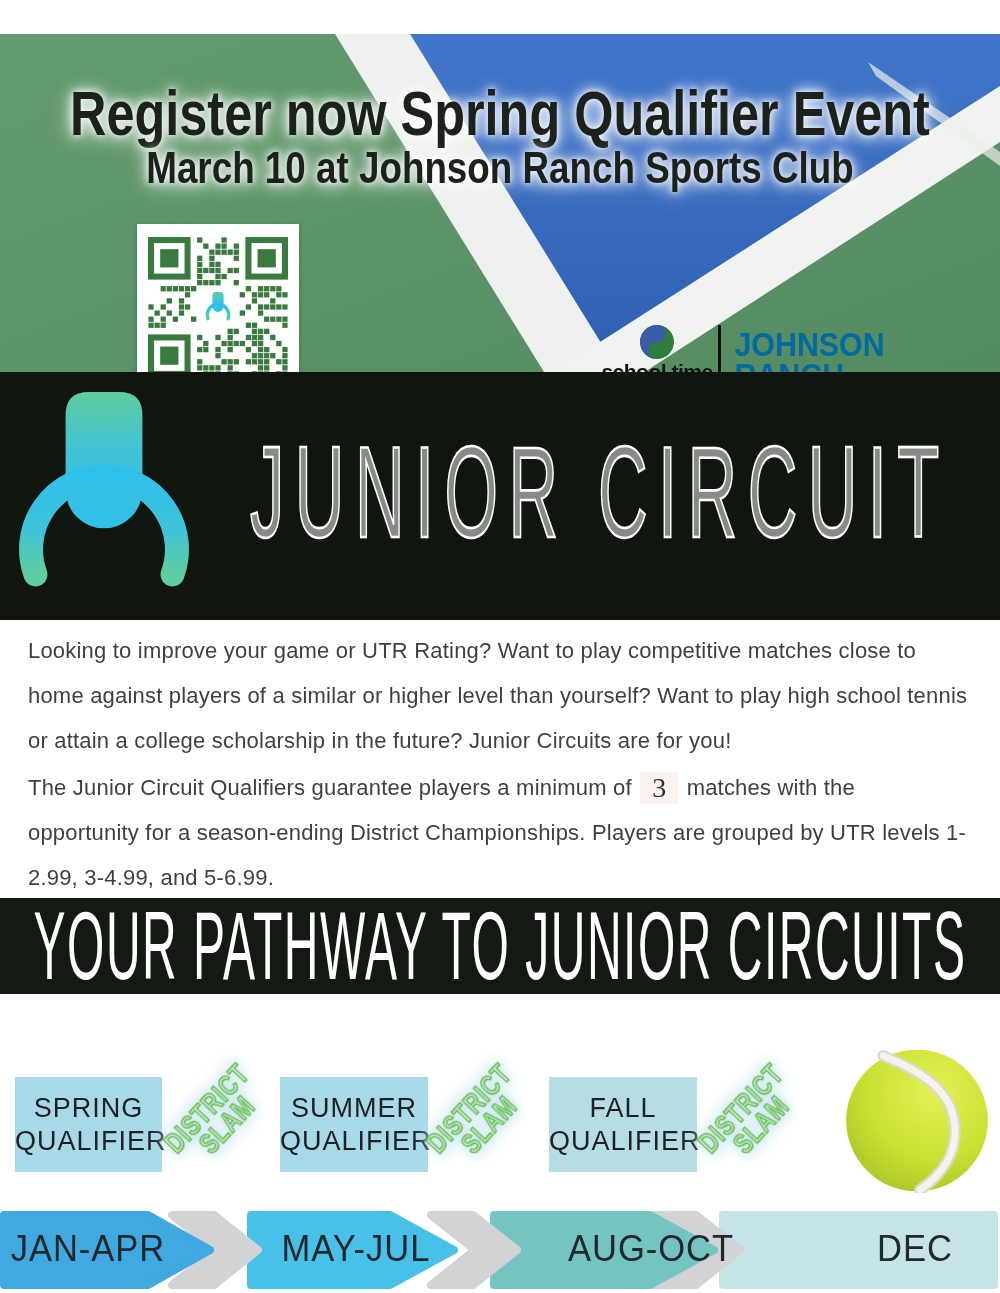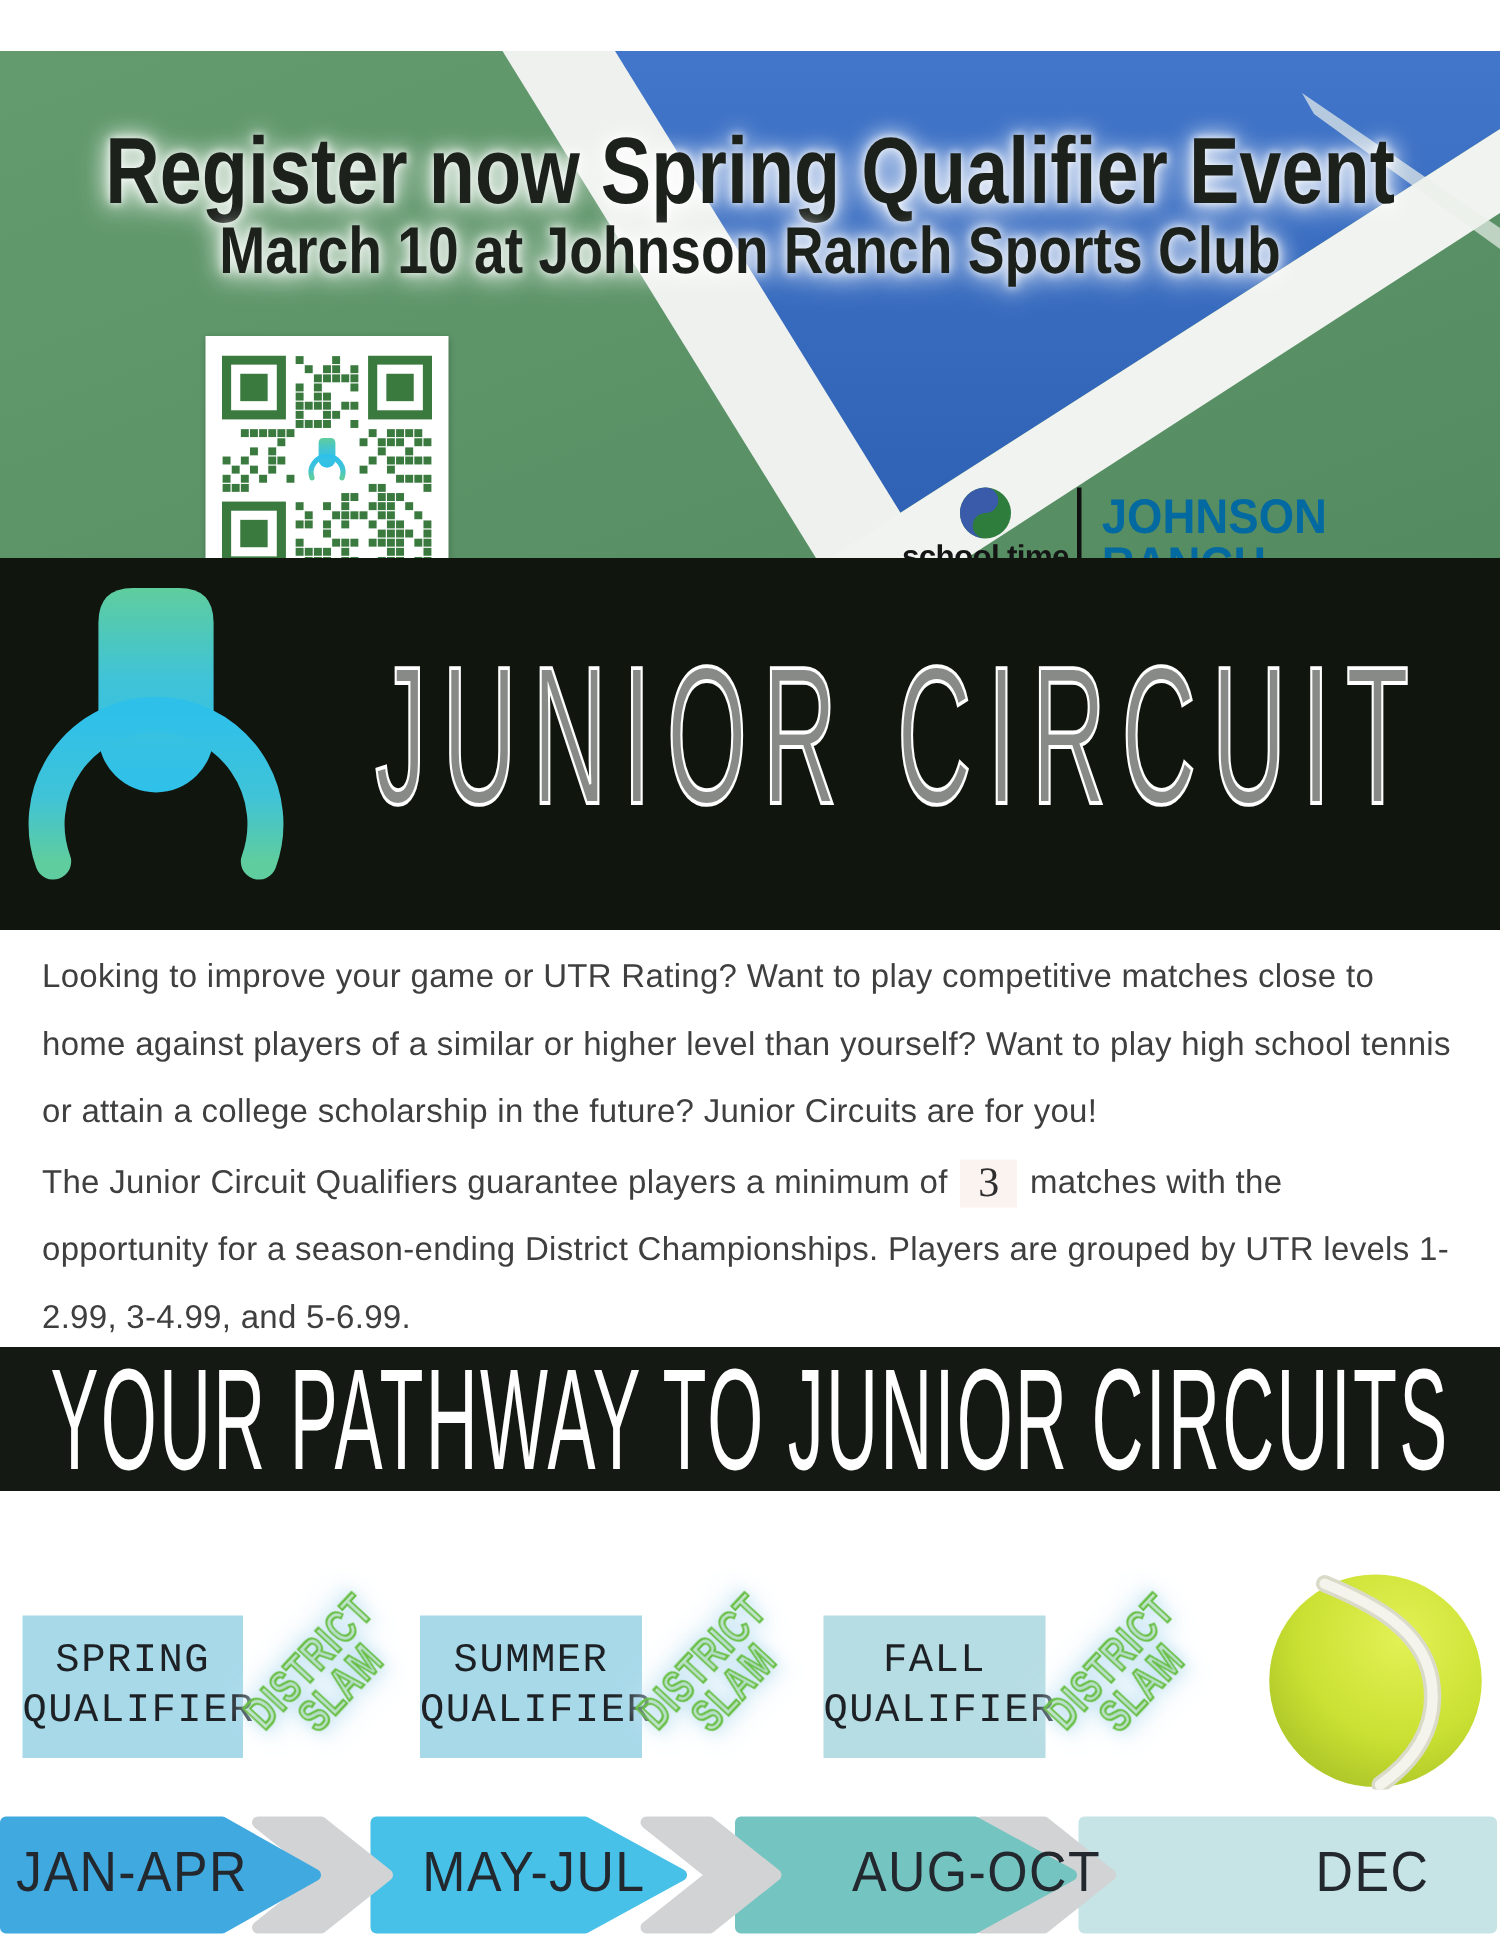--- a/index.html
+++ b/index.html
@@ -45,21 +45,21 @@
 
   
   .pathway-banner{position:absolute;left:0;top:898px;width:1000px;height:96px;background:#141a13;overflow:hidden;}
   .pathway-title{position:absolute;left:50%;top:50%;transform:translate(-50%,-50%) scale(.75,1.5);
                  transform-origin:center center;font-size:64px;font-weight:400;letter-spacing:2px;
                  white-space:nowrap;color:#ffffff;}
 
   
   .pathway-row{position:absolute;left:0;top:1030px;width:1000px;height:177px;background:#ffffff;}
   .stage{position:absolute;top:47px;height:95px;background:#a7d9e9;color:#1d2125;text-align:center;
-         display:flex;flex-direction:column;justify-content:center;gap:3px;font-family:Liberation Mono, monospace;}
+         display:flex;flex-direction:column;justify-content:center;gap:3px;}
   .stage .stage-line{font-size:27px;letter-spacing:1px;line-height:30px;}
   .stage-spring{left:15px;width:147px;}
   .stage-summer{left:280px;width:148px;}
   .stage-fall{left:549px;width:148px;background:#b6dde3;}
   .slam{position:absolute;top:14px;width:120px;height:145px;}
   .slam-1{left:156px;} .slam-2{left:418px;} .slam-3{left:690px;}
   .slam-rot{position:absolute;left:50%;top:50%;transform:translate(-50%,-50%) rotate(-47deg) scale(.82,1.12);
             text-align:left;filter:drop-shadow(0 0 5px #aed9ef) drop-shadow(0 0 9px #cfe9f6);}
   .slam-line{display:block;font-size:27px;font-weight:bold;line-height:24px;letter-spacing:1px;
              color:rgba(105,191,69,.25);-webkit-text-stroke:1.4px #69bf45;white-space:nowrap;}

